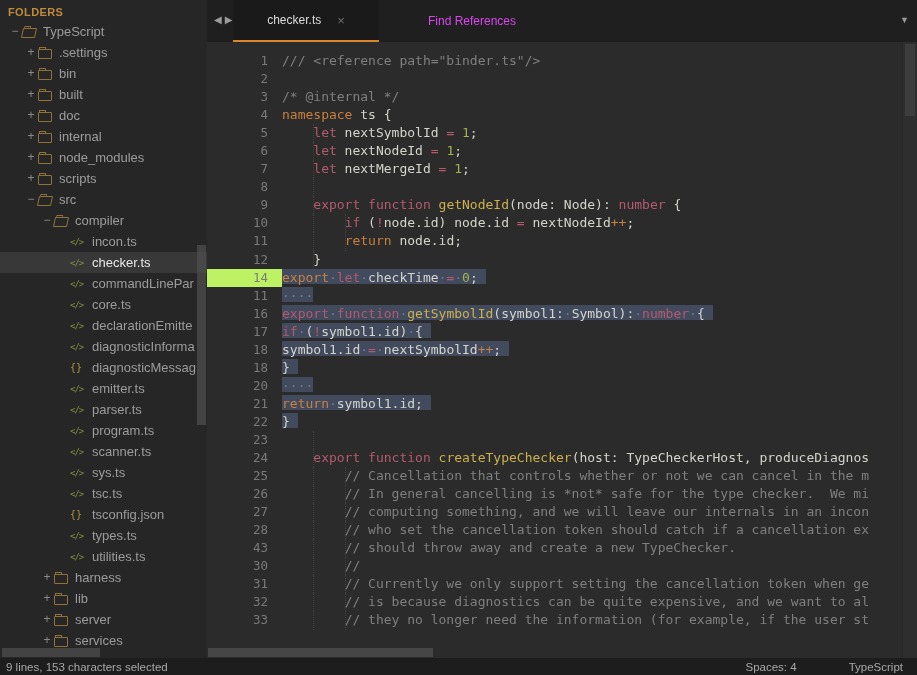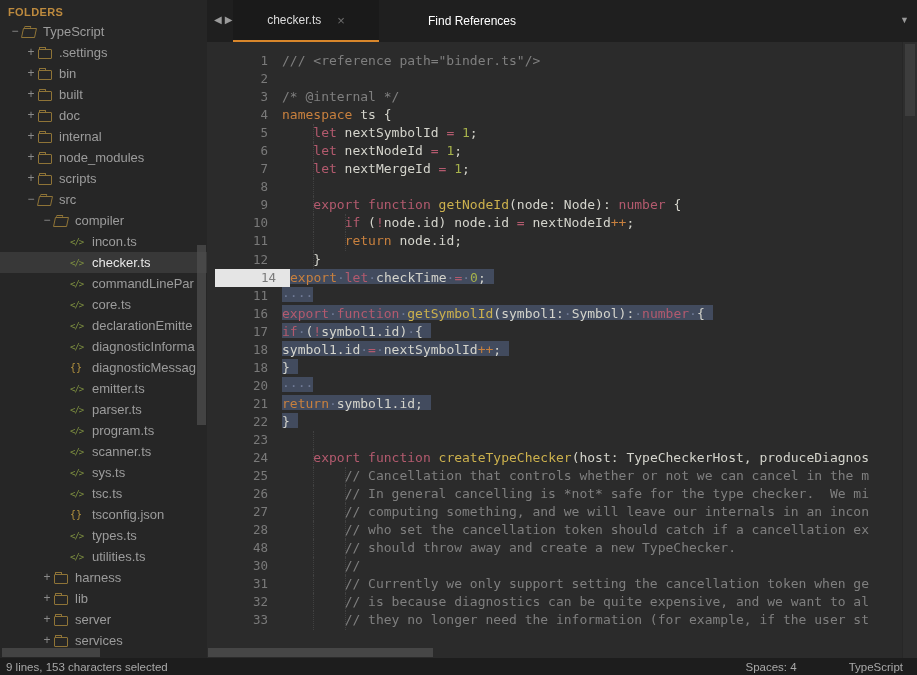--- a/index.html
+++ b/index.html
@@ -24,29 +24,29 @@
   .ic-folder.open{transform:skewX(-12deg);}
   .ic-file{font-family:"DejaVu Sans Mono",monospace;font-size:9px;letter-spacing:-1px;width:15px;display:inline-block;}
   .ic-file.ts{color:var(--icts);} .ic-file.json{color:var(--icjson);font-size:10px;letter-spacing:0;}
   .side-vthumb{position:absolute;right:1px;top:245px;width:9px;height:180px;background:var(--scroll);opacity:.75;}
   .side-hthumb{position:absolute;left:2px;top:648px;width:98px;height:9px;background:var(--scroll);opacity:.75;}
   
   .tabbar{position:absolute;left:207px;top:0;width:710px;height:42px;background:var(--bg-tabbar);}
   .navarrows{position:absolute;left:7px;top:14px;color:#9a9a9a;font-size:10px;letter-spacing:3px;}
   .tab{position:absolute;top:0;height:42px;display:flex;align-items:center;justify-content:center;font-size:12px;box-sizing:border-box;}
   .tab.active{left:26px;width:146px;background:var(--bg-tab-active);border-bottom:2px solid var(--accent);color:#dcdcdc;gap:16px;}
-  .tab.inactive{left:172px;width:186px;color:#ffffff;}
+  .tab.inactive{left:172px;width:186px;color:#d946ef;}
   .tab-close{color:#6f6f6f;font-size:13px;line-height:1;}
   .overflow-btn{position:absolute;right:8px;top:15px;color:#9a9a9a;font-size:9px;}
   
   .editor{position:absolute;left:207px;top:42px;width:710px;height:616px;background:var(--bg-editor);overflow:hidden;}
   .codewrap{position:absolute;top:10px;left:0;right:0;}
   .line{display:flex;height:18.05px;font-family:"DejaVu Sans Mono",monospace;font-size:13px;line-height:18.05px;}
   .num{flex:none;width:75px;padding-right:14px;box-sizing:border-box;text-align:right;color:var(--lnum);font-size:12.5px;}
-  .num.numhl{background:#e5e5e5;margin-left:8px;}
+  .num.numhl{background:#bef264;}
   .codecell{position:relative;flex:1;white-space:pre;color:var(--fg);overflow:hidden;}
   .guide{position:absolute;top:0;bottom:0;width:0;border-left:1px dotted var(--guide);}
   .sel{background:var(--selection);display:inline-block;height:15px;}
   .selpad{display:inline-block;width:8px;height:1px;}
   .ws{color:var(--wsdot);}
   .tk-w{color:var(--fg);} .tk-c{color:var(--comment);} .tk-k{color:var(--rose);}
   .tk-o{color:var(--orange);} .tk-f{color:var(--yellow);} .tk-n{color:var(--olive);}
   .vtrack{position:absolute;right:0;top:0;width:14px;height:100%;background:#2e2e2e;border-left:1px solid #272727;}
   .vthumb{position:absolute;right:2px;top:2px;width:10px;height:72px;background:#3d3d3d;}
   .hthumb{position:absolute;left:1px;bottom:1px;width:225px;height:9px;background:var(--scroll);opacity:.8;}
@@ -334,21 +334,21 @@
         </div>
         <div class="line">
           <span class="num">27</span>
           <span class="codecell"><span class="guide" style="left: 4ch;"></span><span class="guide" style="left: 8ch;"></span><span class="tk-w">        </span><span class="tk-c">// computing something, and we will leave our internals in an incon</span></span>
         </div>
         <div class="line">
           <span class="num">28</span>
           <span class="codecell"><span class="guide" style="left: 4ch;"></span><span class="guide" style="left: 8ch;"></span><span class="tk-w">        </span><span class="tk-c">// who set the cancellation token should catch if a cancellation ex</span></span>
         </div>
         <div class="line">
-          <span class="num">48</span>
+          <span class="num">43</span>
           <span class="codecell"><span class="guide" style="left: 4ch;"></span><span class="guide" style="left: 8ch;"></span><span class="tk-w">        </span><span class="tk-c">// should throw away and create a new TypeChecker.</span></span>
         </div>
         <div class="line">
           <span class="num">30</span>
           <span class="codecell"><span class="guide" style="left: 4ch;"></span><span class="guide" style="left: 8ch;"></span><span class="tk-w">        </span><span class="tk-c">//</span></span>
         </div>
         <div class="line">
           <span class="num">31</span>
           <span class="codecell"><span class="guide" style="left: 4ch;"></span><span class="guide" style="left: 8ch;"></span><span class="tk-w">        </span><span class="tk-c">// Currently we only support setting the cancellation token when ge</span></span>
         </div>

